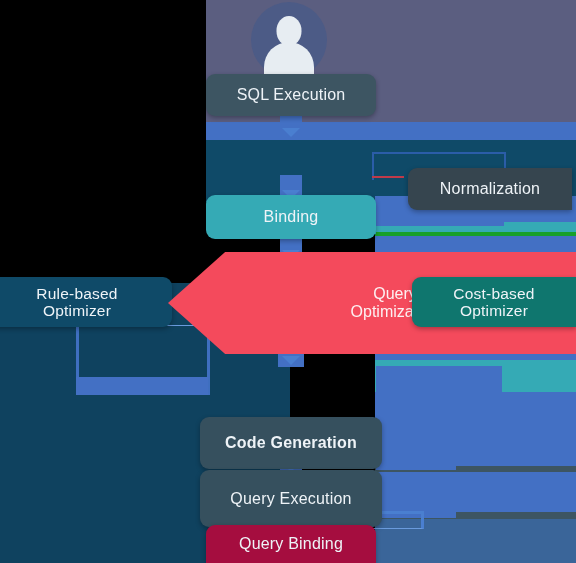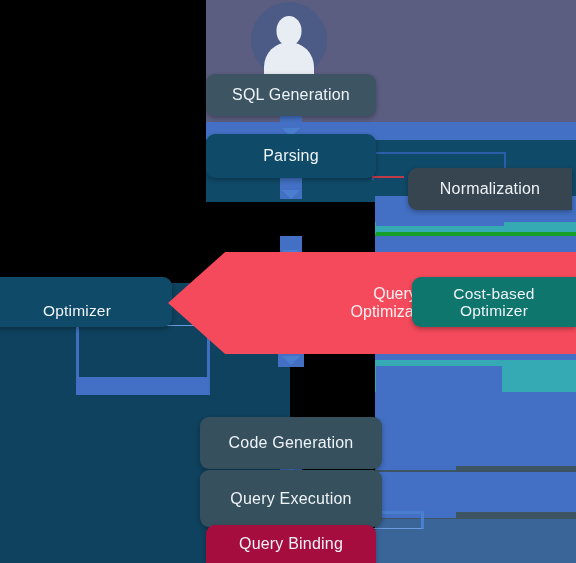--- a/index.html
+++ b/index.html
@@ -51,21 +51,21 @@
         box-shadow:0 2px 5px rgba(0,0,0,.30);}
   .node.two{font-size:15.5px;}
 
   #n-sql   {left:206px;top:74px; width:170px;height:42px;background:#3d5562;}
   #n-parse {left:206px;top:134px;width:170px;height:44px;background:#0f4a68;}
   #n-bind  {left:206px;top:195px;width:170px;height:44px;background:#35aab5;}
   #n-norm  {left:408px;top:168px;width:164px;height:42px;background:#36454f;border-radius:9px 0 0 9px;}
   #n-rule  {left:-18px;top:277px;width:190px;height:50px;background:#0f4a68;border-radius:0 9px 9px 0;}
   #n-cost  {left:412px;top:277px;width:164px;height:50px;background:#0f766e;border-radius:9px 0 0 9px;}
   #n-qplan {left:206px;top:362px;width:170px;height:42px;background:#35aab5;}
-  #n-code  {left:200px;top:417px;width:182px;height:52px;background:#36505e;}
+  #n-code  {left:200px;top:417px;width:182px;height:52px;background:#36505e;font-weight:bold;}
   #n-exec  {left:200px;top:470px;width:182px;height:57px;background:#36505e;align-items:center;}
   #n-res   {left:206px;top:525px;width:170px;height:38px;background:#a50d3f;border-radius:9px 9px 0 0;}
 
   
   #n-qopt{position:absolute;left:168px;top:252px;width:408px;height:102px;
           background:#f44a5c;
           clip-path:polygon(0% 50%, 14% 0%, 100% 0%, 100% 100%, 14% 100%);
           display:flex;align-items:center;justify-content:center;
           color:#fdf0f2;font-size:16px;line-height:1.15;text-align:center;}
   #n-qopt .lbl{margin-left:46px;}
@@ -160,35 +160,35 @@
   <div class="stub" id="s6"></div>
 
   <div class="arrowhead" id="ah1"></div>
   <div class="arrowhead" id="ah2"></div>
   <div class="arrowhead" id="ah3"></div>
   <div class="arrowhead" id="ah4"></div>
   <div class="arrowhead" id="ah5"></div>
   <div class="arrowhead" id="ah6"></div>
 
   <div class="node" id="n-sql">
-    <span>SQL Generation</span>
-  </div>
-
-  <div class="node" id="n-parse">
-    <span>Parsing</span>
-  </div>
+    <span>SQL Execution</span>
+  </div>
+
 
   <div class="node" id="n-norm">
     <span>Normalization</span>
   </div>
 
+  <div class="node" id="n-bind">
+    <span>Binding</span>
+  </div>
 
   <div class="node two" id="n-rule">
     <span>
-      <br>
+      <span>Rule-based</span><br>
       <span>Optimizer</span>
     </span>
   </div>
 
   <div id="n-qopt">
     <span class="lbl">
       <span>Query</span><br>
       <span>Optimization</span>
     </span>
   </div>

